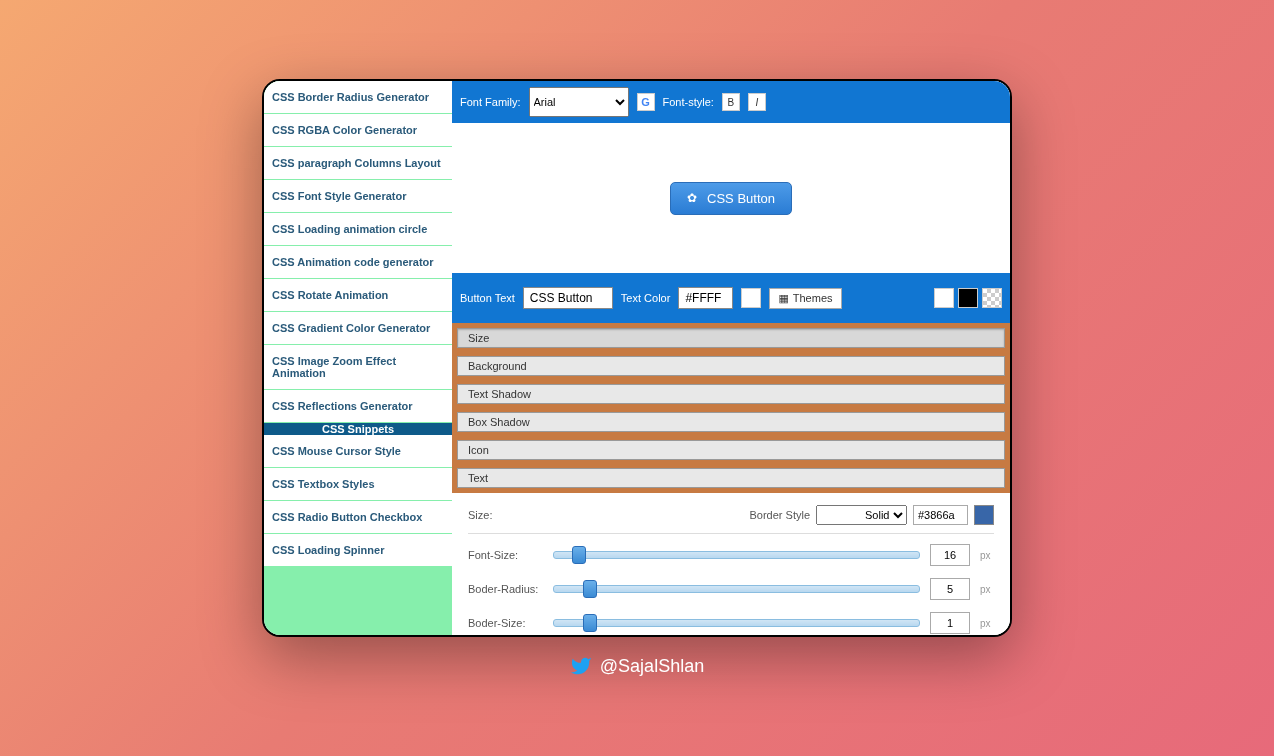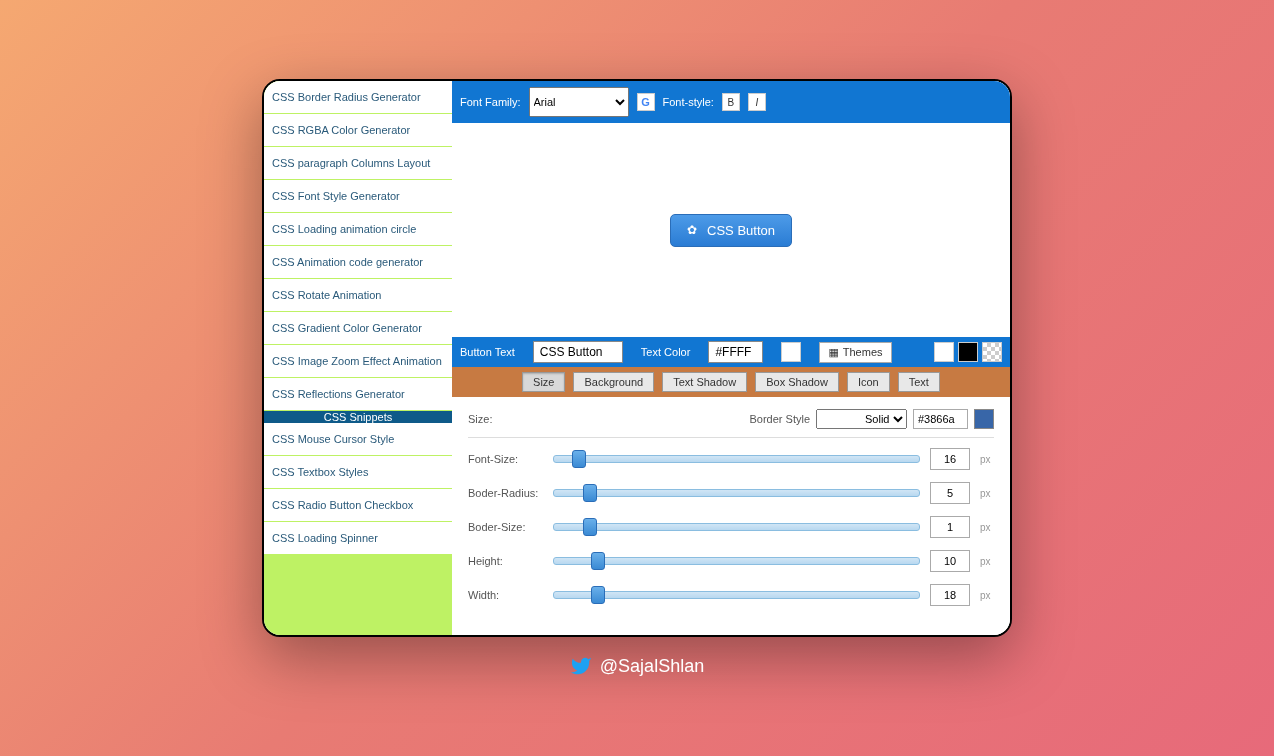--- a/index.html
+++ b/index.html
@@ -17,23 +17,24 @@
   height: 558px;
   background: #fff;
   border-radius: 18px;
   box-shadow: 0 20px 60px rgba(0,0,0,0.35);
   border: 2px solid #000;
   overflow: hidden;
   display: flex;
 }
 .sidebar {
   width: 188px;
-  background: #bef264;
+  background: #86efac;
   overflow-y: auto;
   font-size: 11px;
+  font-weight: bold;
 }
 .sidebar-item {
   background: #fff;
   padding: 10px 8px;
   margin-bottom: 1px;
   color: #2a5a7a;
   cursor: pointer;
 }
 .sidebar-header {
   background: #0e5a89;
@@ -102,24 +103,24 @@
   font-size: 13px;
   display: flex;
   align-items: center;
   gap: 10px;
   cursor: pointer;
 }
 .gear { font-size: 12px; }
 .toolbar-mid {
   background: #1176d2;
   color: #fff;
-  padding: 4px 8px;
-  display: flex;
-  align-items: center;
-  gap: 18px;
+  padding: 14px 8px;
+  display: flex;
+  align-items: center;
+  gap: 8px;
   font-size: 11px;
 }
 .toolbar-mid input[type=text] {
   height: 22px;
   padding: 0 6px;
   font-size: 12px;
   border: 1px solid #888;
 }
 .btntext-input { width: 90px; }
 .color-input { width: 55px; }
@@ -139,20 +140,21 @@
   background-image: linear-gradient(45deg,#ccc 25%,transparent 25%),linear-gradient(-45deg,#ccc 25%,transparent 25%),linear-gradient(45deg,transparent 75%,#ccc 75%),linear-gradient(-45deg,transparent 75%,#ccc 75%);
   background-size:8px 8px;
   background-position:0 0,0 4px,4px -4px,-4px 0;
 }
 .tabbar {
   background: #c77a42;
   padding: 5px;
   display: flex;
   justify-content: center;
   gap: 8px;
+  flex-direction: column;
 }
 .tab {
   background: #e8e8e8;
   border: 1px solid #999;
   padding: 3px 10px;
   font-size: 11px;
   color: #333;
   cursor:pointer;
 }
 .tab.active {

